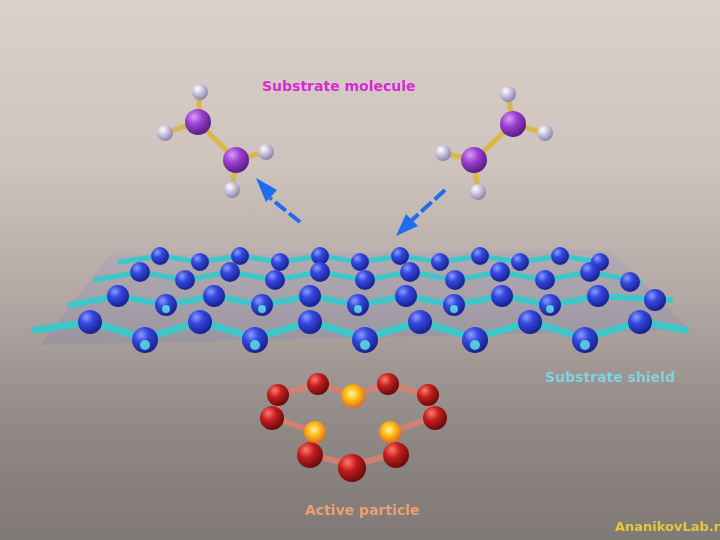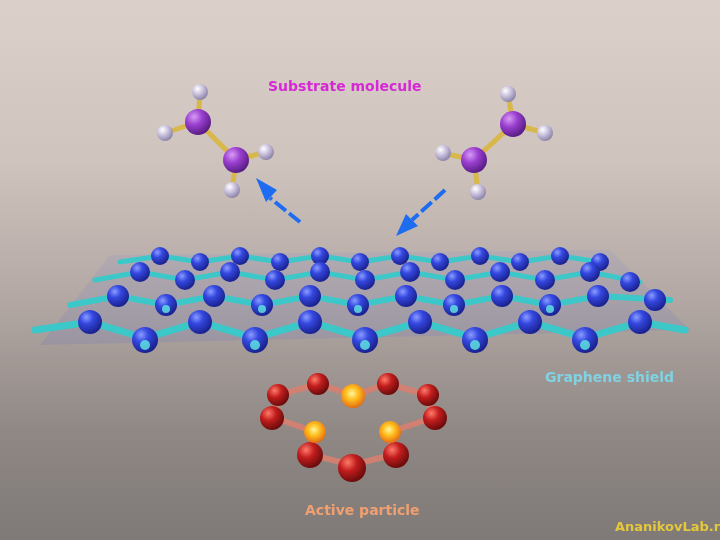--- a/index.html
+++ b/index.html
@@ -3,21 +3,21 @@
 <meta charset="utf-8">
 <style>
   html, body { margin: 0; padding: 0; }
   body { width: 720px; height: 540px; overflow: hidden; font-family: "DejaVu Sans", sans-serif; }
   .canvas {
     position: relative; width: 720px; height: 540px;
     background: linear-gradient(180deg, #dcd0ca 0%, #cfc3bd 30%, #b3a8a4 55%, #8f8885 80%, #7f7977 100%);
   }
   .canvas svg { position: absolute; left: 0; top: 0; }
   .label { position: absolute; font-weight: bold; font-size: 14px; white-space: nowrap; }
-  .lbl-substrate { left: 268px; top: 78px; color: #d628d6; }
+  .lbl-substrate { left: 262px; top: 78px; color: #d628d6; }
   .lbl-graphene { left: 545px; top: 369px; color: #7fd3e3; }
   .lbl-active { left: 305px; top: 502px; color: #f0a070; }
   .lbl-credit { left: 615px; top: 519px; font-size: 13px; color: #e5c83a; }
 </style>
 </head>
 <body>
 
 <div class="canvas">
   <svg width="720" height="540" viewBox="0 0 720 540">
     <defs>
@@ -184,16 +184,16 @@
       </g>
       <g fill="url(#gYellow)">
         <circle cx="353" cy="396" r="12"></circle>
         <circle cx="315" cy="432" r="11"></circle>
         <circle cx="390" cy="432" r="11"></circle>
       </g>
     </g>
   </svg>
 
   <div class="label lbl-substrate">Substrate  molecule</div>
-  <div class="label lbl-graphene">Graphene shield</div>
+  <div class="label lbl-graphene">Substrate shield</div>
   <div class="label lbl-active">Active particle</div>
   <div class="label lbl-credit">AnanikovLab.ru</div>
 </div>
 
 </body></html>

